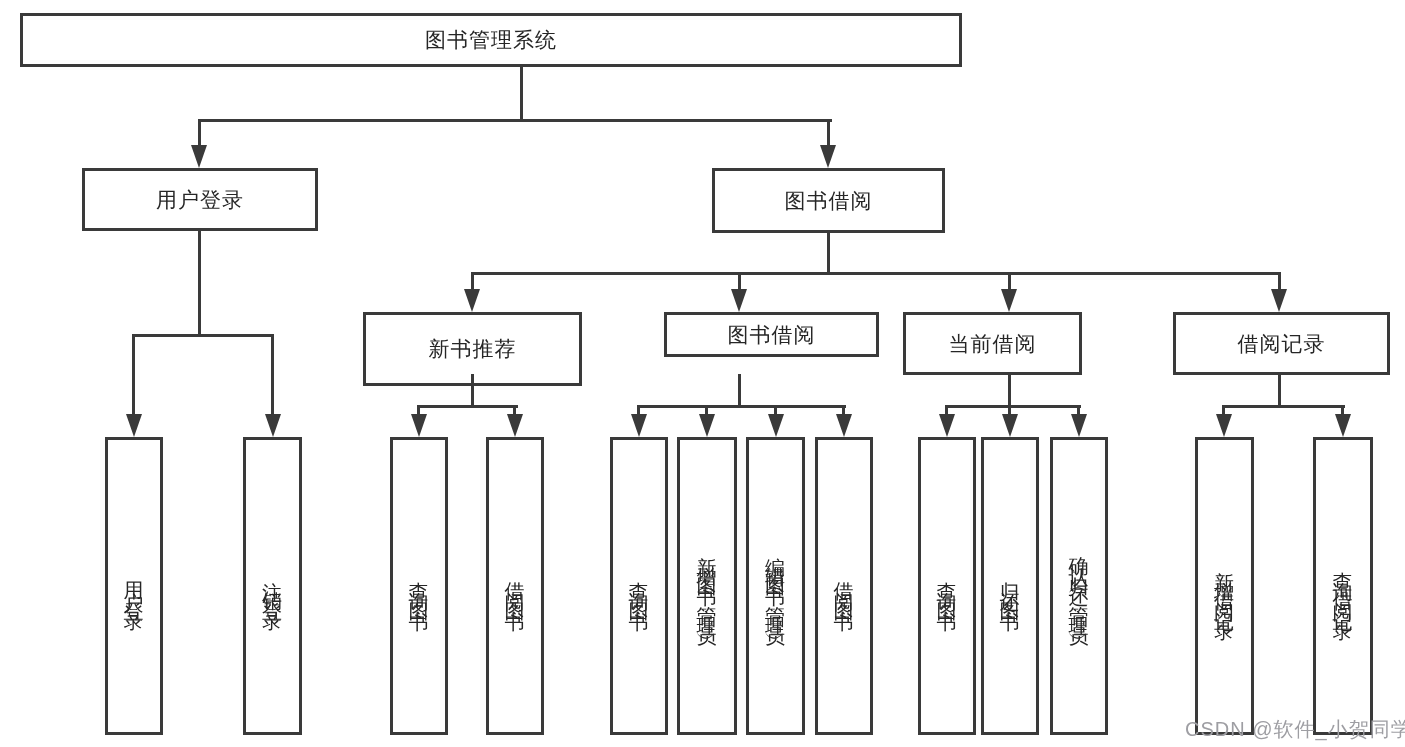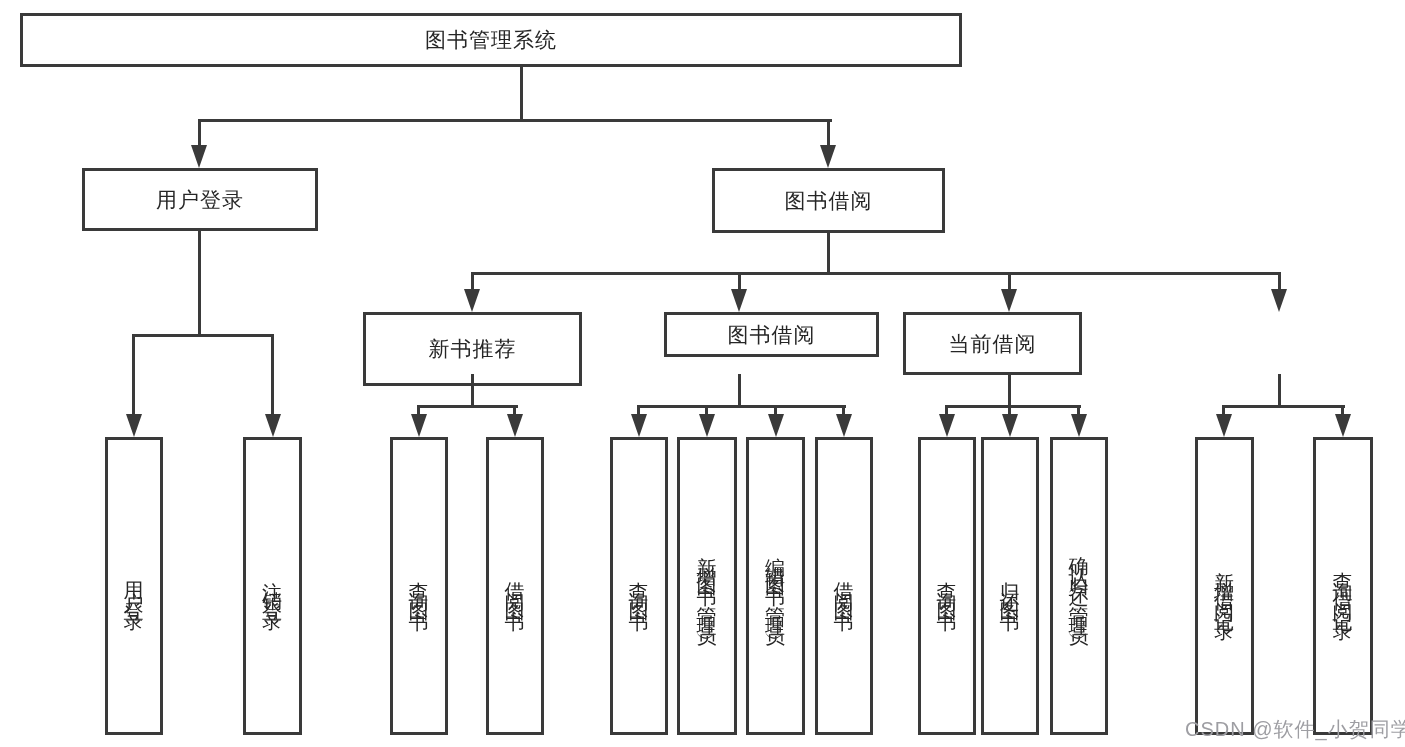--- a/index.html
+++ b/index.html
@@ -54,20 +54,23 @@
   </div>
 
   <div class="box hbox" style="left:363px;top:312px;width:219px;height:74px">
     <span>新书推荐</span>
   </div>
   <div class="box hbox" style="left:664px;top:312px;width:215px;height:45px">
     <span>图书借阅</span>
   </div>
   <div class="box hbox" style="left:903px;top:312px;width:179px;height:63px">
     <span>当前借阅</span>
+  </div>
+  <div class="box hbox" style="left:1173px;top:312px;width:217px;height:63px">
+    <span>借阅记录</span>
   </div>
 
   <div class="box leaf" style="left:105px;width:58px">
     <span>用户登录</span>
   </div>
   <div class="box leaf" style="left:243px;width:59px">
     <span>注销登录</span>
   </div>
 
   <div class="box leaf" style="left:390px;width:58px">

